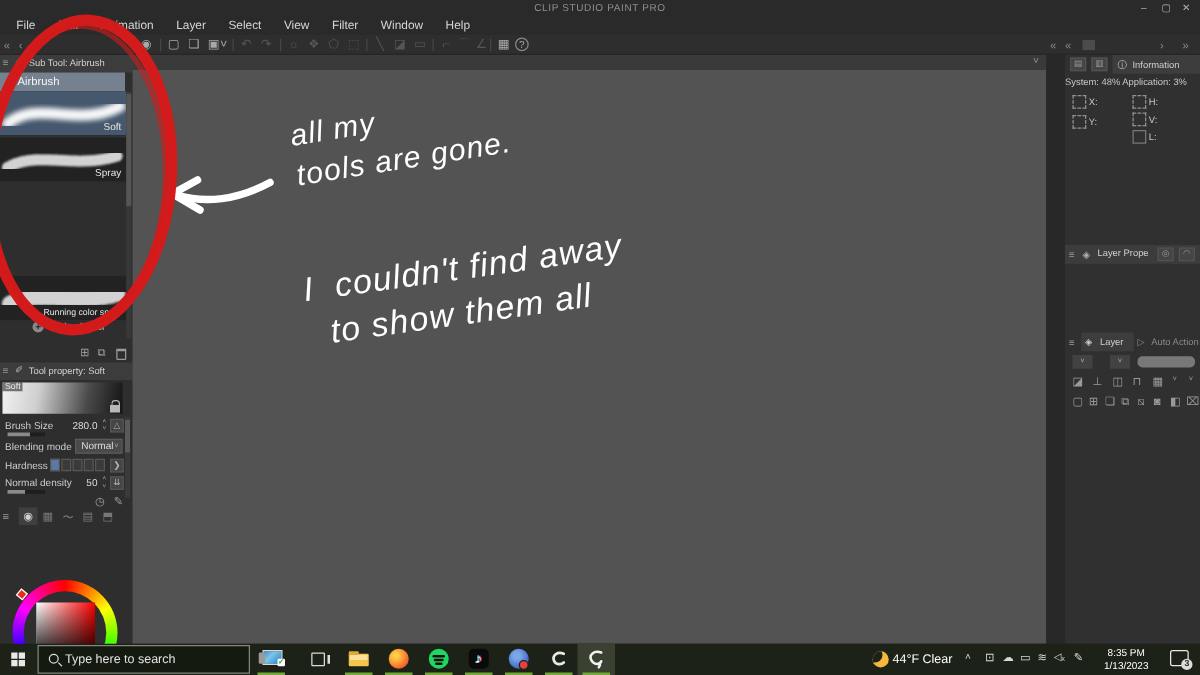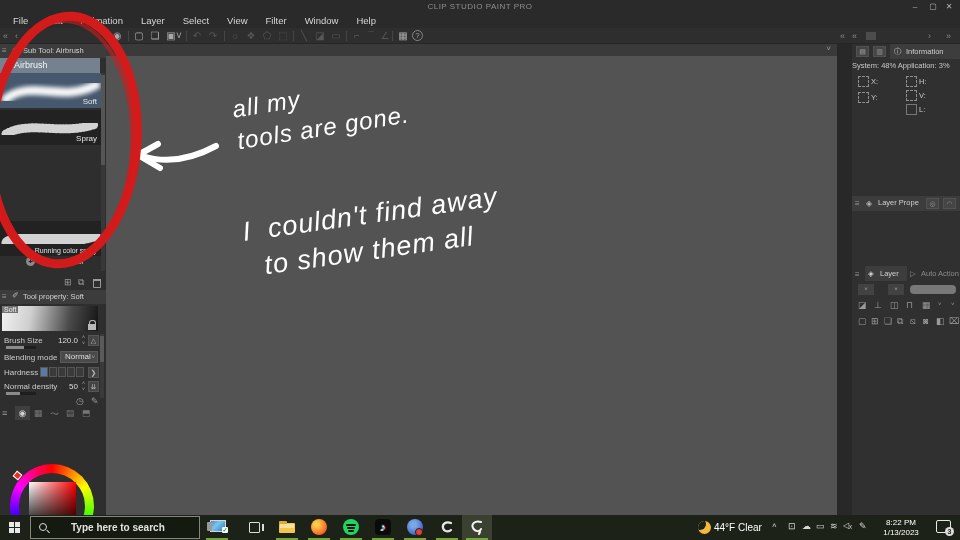--- a/index.html
+++ b/index.html
@@ -90,21 +90,21 @@
 
   
   #taskbar { left:0; top:515px; width:960px; height:25px; background:#1d2218; }
   #start-btn { left:0; top:0; width:30px; height:25px; }
   .winlogo { position:absolute; left:9px; top:7px; width:11px; height:11px;
     display:grid; grid-template-columns:5px 5px; grid-template-rows:5px 5px; gap:1px;}
   .winlogo i { background:#e8e8e8; }
   #search-box { left:30px; top:1px; width:170px; height:23px; background:#141a10; border:1px solid #83877c; }
   #search-box .mag { position:absolute; left:8px; top:6px; width:8px; height:8px; border:1.4px solid #d8d8d8; border-radius:50%;}
   #search-box .mag i { position:absolute; left:6px; top:7px; width:4px; height:1.4px; background:#d8d8d8; transform:rotate(45deg);}
-  #search-box .ph { position:absolute; left:40px; top:5px; font-size:10px; color:#e2e2e2;font-weight:bold; }
+  #search-box .ph { position:absolute; left:21px; top:5px; font-size:10px; color:#e2e2e2; }
   .app { position:absolute; top:0; width:30px; height:25px; }
   .app.active { background:#3a4130; }
   .runline { position:absolute; left:4px; bottom:0; width:22px; height:2px; background:#76a73c; }
   .tray-glyph { position:absolute; top:6px; font-size:9px; color:#d8d8d8; }
   #clock { left:873px; top:3px; width:56px; text-align:center; font-size:8px; color:#fff; line-height:9.5px;}
   #weather-text { left:714px; top:7px; font-size:10px; color:#fff; }
   #moon { left:698px; top:6px; width:13px; height:13px; border-radius:50%; background:#f5b83d; overflow:hidden;}
   #moon i { position:absolute; left:-4px; top:-3px; width:12px; height:12px; border-radius:50%; background:#1d2218;}
   #notif { left:936px; top:5px; width:15px; height:13px; border:1.3px solid #e8e8e8; border-radius:2px;}
   #notif .badge { position:absolute; right:-4px; bottom:-4px; width:9px; height:9px; border-radius:50%; background:#dcdcdc; color:#1d2218; font-size:7px; line-height:9px; text-align:center; font-weight:bold;}
@@ -235,21 +235,21 @@
     </div>
     <div class="abs" style="left:2px;top:262px;width:96px;height:25px;background:linear-gradient(100deg,#f2f2f2 0%,#cfcfcf 30%,#4a4a4a 70%,#141414 100%)">
       <span class="abs" style="left:0;top:0;background:rgba(20,20,20,.55);color:#eee;font-size:7px;padding:0 2px">Soft</span>
     </div>
     <span class="lockicon" style="left:88px;top:280px"></span>
 
     <span class="tp-label" style="top:292px">Brush Size</span>
     <div class="mini-slider" style="left:6px;top:302px">
         <i></i>
       </div>
-    <span class="tp-value" style="left:52px;top:292px;width:26px">120.0</span>
+    <span class="tp-value" style="left:52px;top:292px;width:26px">280.0</span>
     <span class="stepper" style="left:80px;top:291px">˄</span>
     <span class="stepper" style="left:80px;top:297px">˅</span>
     <span class="tp-btn" style="left:88px;top:291px">△</span>
 
     <span class="tp-label" style="top:309px">Blending mode</span>
     <div class="dropdown" style="left:60px;top:307px;width:38px">
       <span>Normal</span>
       <span class="dd">˅</span>
     </div>
 
@@ -439,21 +439,21 @@
       <span>Clear</span>
     </div>
     <span class="tray-glyph" style="left:772px;font-size:8px">˄</span>
     <span class="tray-glyph" style="left:788px">⊡</span>
     <span class="tray-glyph" style="left:802px">☁</span>
     <span class="tray-glyph" style="left:816px">▭</span>
     <span class="tray-glyph" style="left:830px">≋</span>
     <span class="tray-glyph" style="left:843px;font-size:8px">◁ₓ</span>
     <span class="tray-glyph" style="left:859px">✎</span>
     <div class="abs" id="clock">
-      <span>8:22 PM</span><br>
+      <span>8:35 PM</span><br>
       <span>1/13/2023</span>
     </div>
     <div class="abs" id="notif">
       <span class="badge">3</span>
     </div>
   </div>
 
   <svg class="abs" id="annot" width="960" height="540" viewBox="0 0 960 540">
     <ellipse cx="64" cy="140" rx="73" ry="124" fill="none" stroke="#d31b1b" stroke-width="9" stroke-linecap="round" transform="rotate(4 64 140)"></ellipse>
     <ellipse cx="62" cy="142" rx="70" ry="121" fill="none" stroke="#d31b1b" stroke-width="4" opacity="0.6" transform="rotate(2 62 142)"></ellipse>

